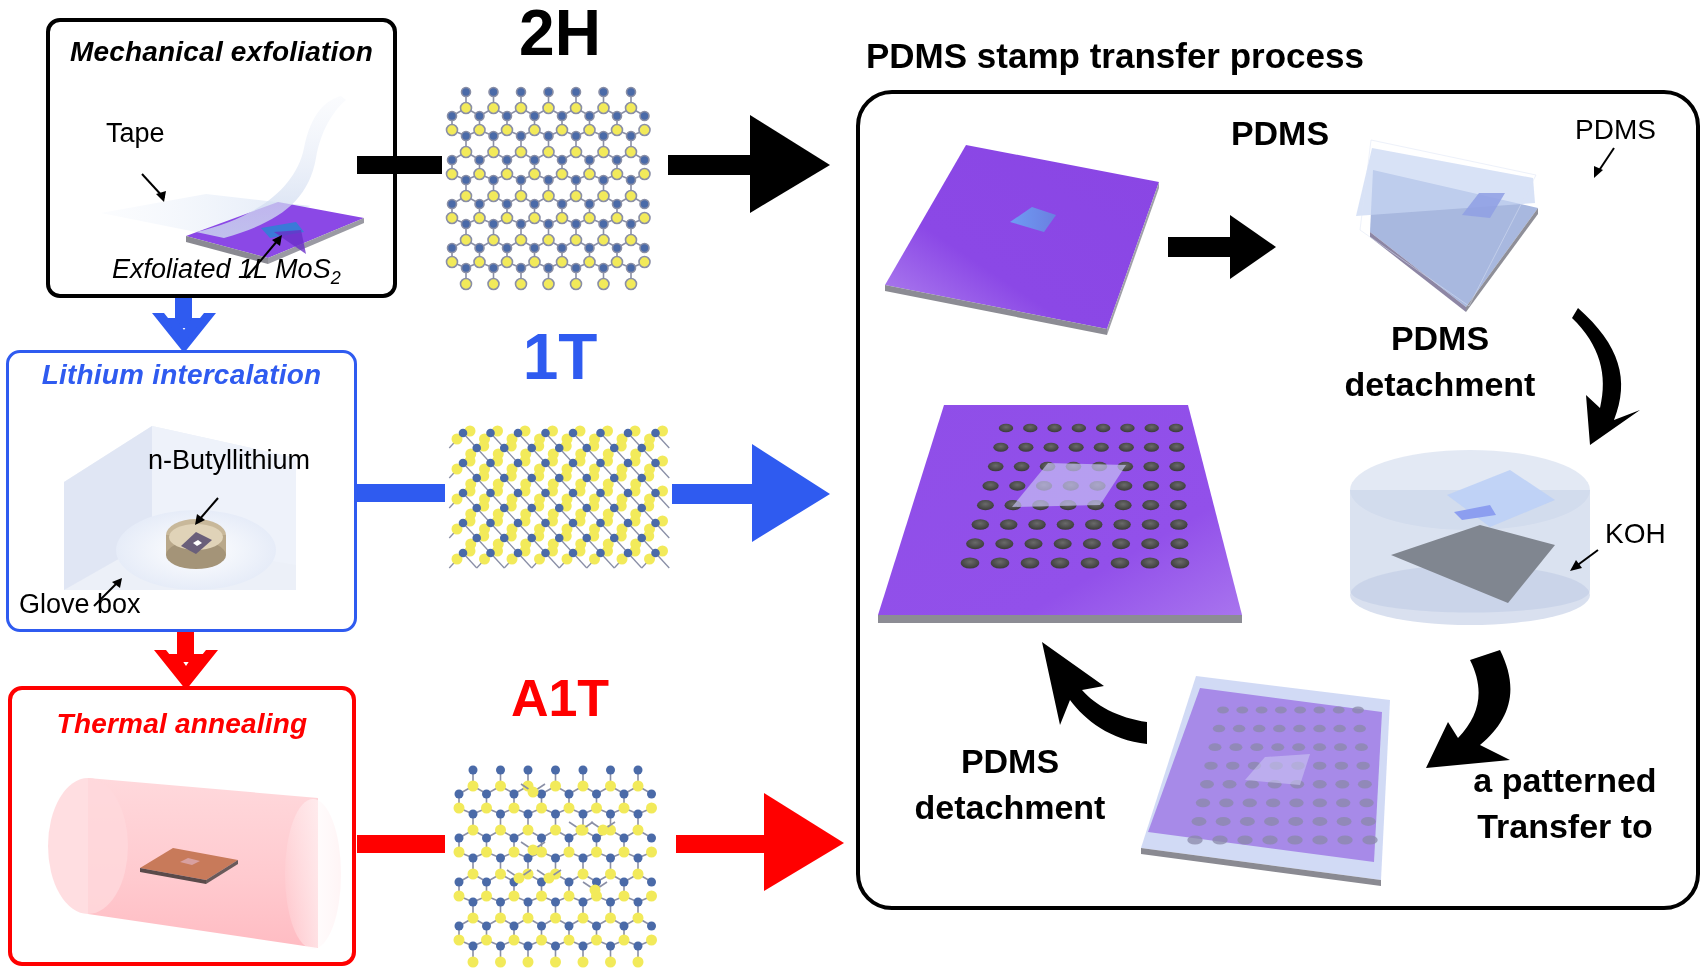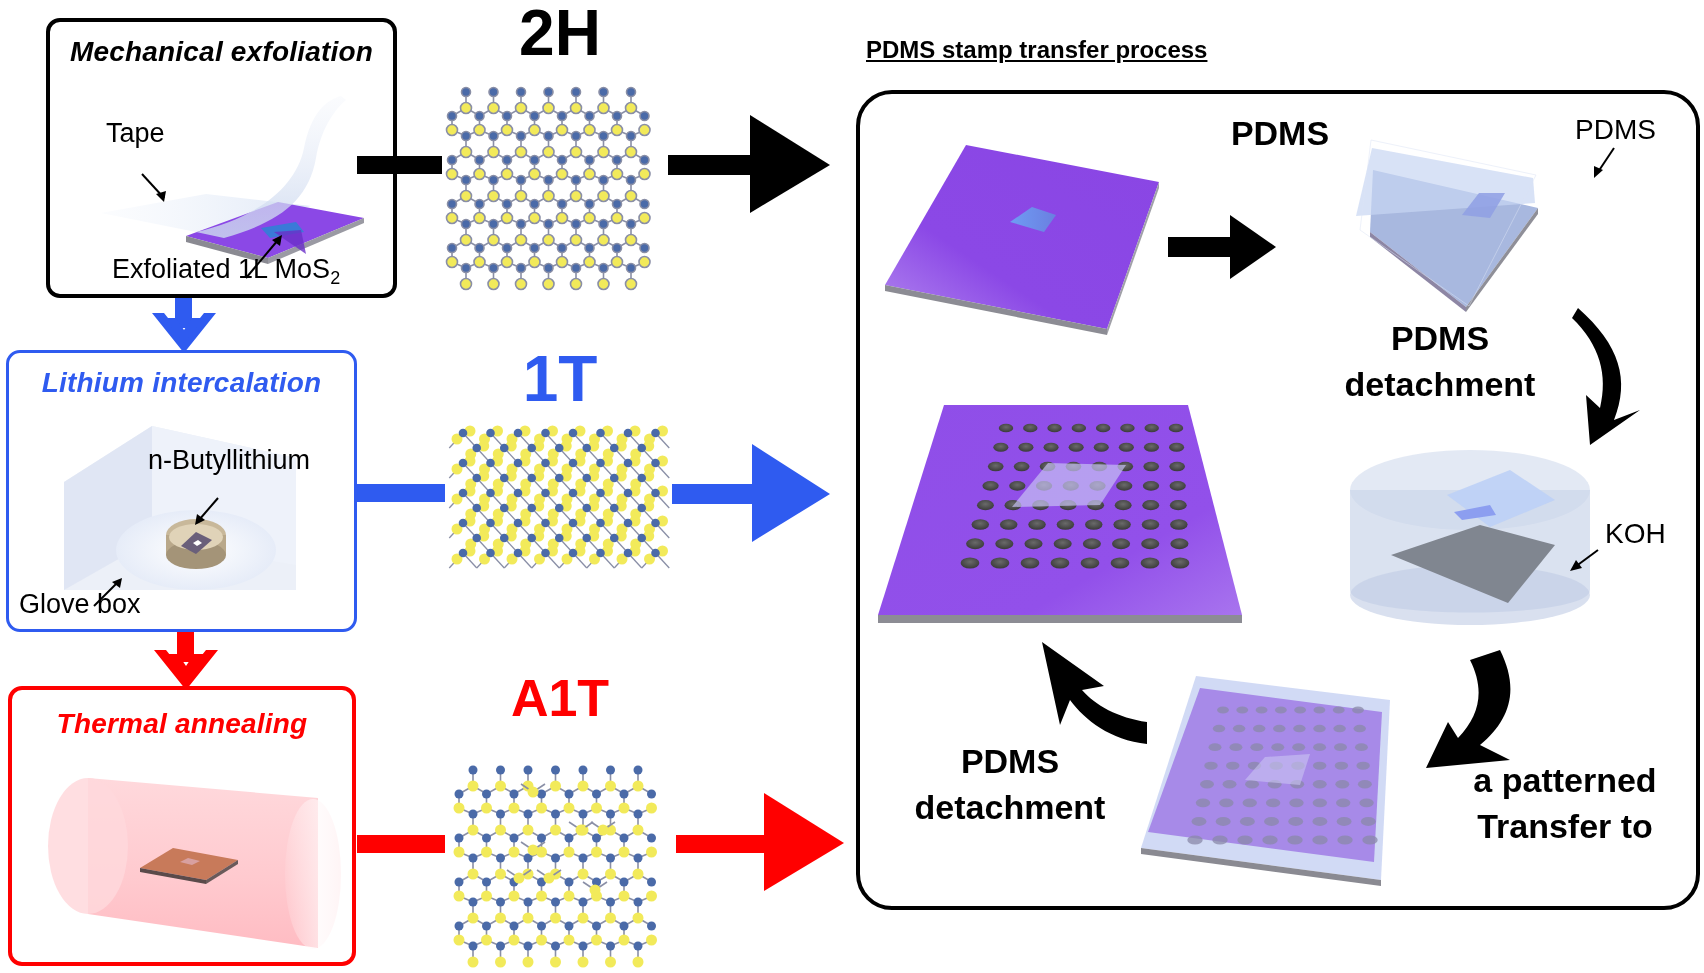--- a/index.html
+++ b/index.html
@@ -40,33 +40,33 @@
     <polygon points="228,214 255,212 260,236" fill="#6a2fc8" opacity="0.8"></polygon>
 
     <path d="M150,214 C210,200 250,170 258,130 C265,95 280,82 295,78 L300,82 C290,90 275,110 270,140 C262,185 230,205 178,220 Z" fill="url(#curlg)" opacity="0.85"></path>
 
     <line x1="96" y1="156" x2="118" y2="180" stroke="#000" stroke-width="2"></line>
     <polygon points="118,184 110,176 120,173" fill="#000"></polygon>
     <line x1="200" y1="260" x2="232" y2="222" stroke="#000" stroke-width="2"></line>
     <polygon points="236,217 234,228 226,222" fill="#000"></polygon>
   </svg>
   <div class="lbl" style="left:56px; top:96px;">Tape</div>
-  <div class="lbl" style="left:62px; top:232px;">
+  <div class="lbl" style="left:62px; top:232px;font-style:italic;">
     <span>Exfoliated 1L MoS</span><sub style="font-size:18px;">2</sub>
   </div>
 </div>
 
 <svg width="80" height="60" style="left:144px; top:298px;">
   <rect x="31" y="0" width="17" height="30" fill="#2f5bf0"></rect>
   <polygon points="8,15 40,55 72,15 60,15 40,40 20,15" fill="#2f5bf0"></polygon>
   <polygon points="20,20 40,45 60,20 48,20 40,32 32,20" fill="#2f5bf0"></polygon>
 </svg>
 
 <div class="stepbox" style="left:6px; top:350px; width:351px; height:282px; border:3px solid #2f5bf0;">
-  <div class="steptitle" style="top:14px; color:#2f5bf0;">Lithium intercalation</div>
+  <div class="steptitle" style="top:6px; color:#2f5bf0;">Lithium intercalation</div>
   <svg width="351" height="282" style="left:-3px; top:-3px;">
     <defs>
       <radialGradient id="glow" cx="0.5" cy="0.5" r="0.5">
         <stop offset="0" stop-color="#ffffff"></stop>
         <stop offset="1" stop-color="#e6ecf8"></stop>
       </radialGradient>
     </defs>
 
     <polygon points="58,132 146,76 290,108 290,240 58,240" fill="#e6ebf6" opacity="0.75"></polygon>
     <polygon points="146,76 290,108 290,215 146,190" fill="#eef2fa"></polygon>
@@ -435,21 +435,21 @@
       <circle cx="183" cy="196" r="4.5" fill="#4a6aa8"></circle>
       <circle cx="183" cy="212" r="5.5" fill="#f2ea5a"></circle>
     </g>
 </svg>
 <svg width="170" height="100" style="left:668px; top:115px;">
   <rect x="0" y="40" width="84" height="20" fill="#000"></rect>
   <polygon points="82,0 162,50 82,98" fill="#000"></polygon>
 </svg>
 
 <div class="abs" style="left:355px; top:484px; width:90px; height:18px; background:#2f5bf0;"></div>
-<div class="phase" style="left:445px; top:320px; width:230px; font-size:64px; color:#2f5bf0;margin-top:22px;">1T</div>
+<div class="phase" style="left:445px; top:320px; width:230px; font-size:64px; color:#2f5bf0;">1T</div>
 <svg width="220" height="160" style="left:455px; top:415px;">
   <g id="lat1t">
       <line x1="8" y1="18" x2="21.75" y2="33" stroke="#8a8fa6" stroke-width="1.3"></line>
       <line x1="8" y1="18" x2="-5.75" y2="33" stroke="#8a8fa6" stroke-width="1.3"></line>
       <line x1="35.5" y1="18" x2="49.25" y2="33" stroke="#8a8fa6" stroke-width="1.3"></line>
       <line x1="35.5" y1="18" x2="21.75" y2="33" stroke="#8a8fa6" stroke-width="1.3"></line>
       <line x1="63" y1="18" x2="76.75" y2="33" stroke="#8a8fa6" stroke-width="1.3"></line>
       <line x1="63" y1="18" x2="49.25" y2="33" stroke="#8a8fa6" stroke-width="1.3"></line>
       <line x1="90.5" y1="18" x2="104.25" y2="33" stroke="#8a8fa6" stroke-width="1.3"></line>
       <line x1="90.5" y1="18" x2="76.75" y2="33" stroke="#8a8fa6" stroke-width="1.3"></line>
@@ -1126,21 +1126,21 @@
       <line x1="128" y1="132" x2="140" y2="140" stroke="#8a8fa6" stroke-width="1.6"></line>
       <line x1="152" y1="132" x2="140" y2="140" stroke="#8a8fa6" stroke-width="1.6"></line>
       <circle cx="140" cy="140" r="5.5" fill="#f2ea5a"></circle>
     </g>
 </svg>
 <svg width="180" height="100" style="left:676px; top:793px;">
   <rect x="0" y="42" width="90" height="18" fill="#ff0000"></rect>
   <polygon points="88,0 168,50 88,98" fill="#ff0000"></polygon>
 </svg>
 
-<div class="abs" style="left:866px; top:36px; font-size:24px; font-weight:bold; white-space:nowrap;text-decoration:underline;">PDMS stamp transfer process</div>
+<div class="abs" style="left:866px; top:36px; font-size:35px; font-weight:bold; white-space:nowrap;">PDMS stamp transfer process</div>
 
 <div class="stepbox" style="left:856px; top:90px; width:844px; height:820px; border:4px solid #000; border-radius:36px;">
 </div>
 
 <svg width="1704" height="973" style="left:0; top:0;">
   <defs>
     <linearGradient id="purpg" x1="0" y1="1" x2="1" y2="0">
       <stop offset="0" stop-color="#b48af0"></stop>
       <stop offset="0.35" stop-color="#8b48e6"></stop>
       <stop offset="1" stop-color="#8a46e4"></stop>

